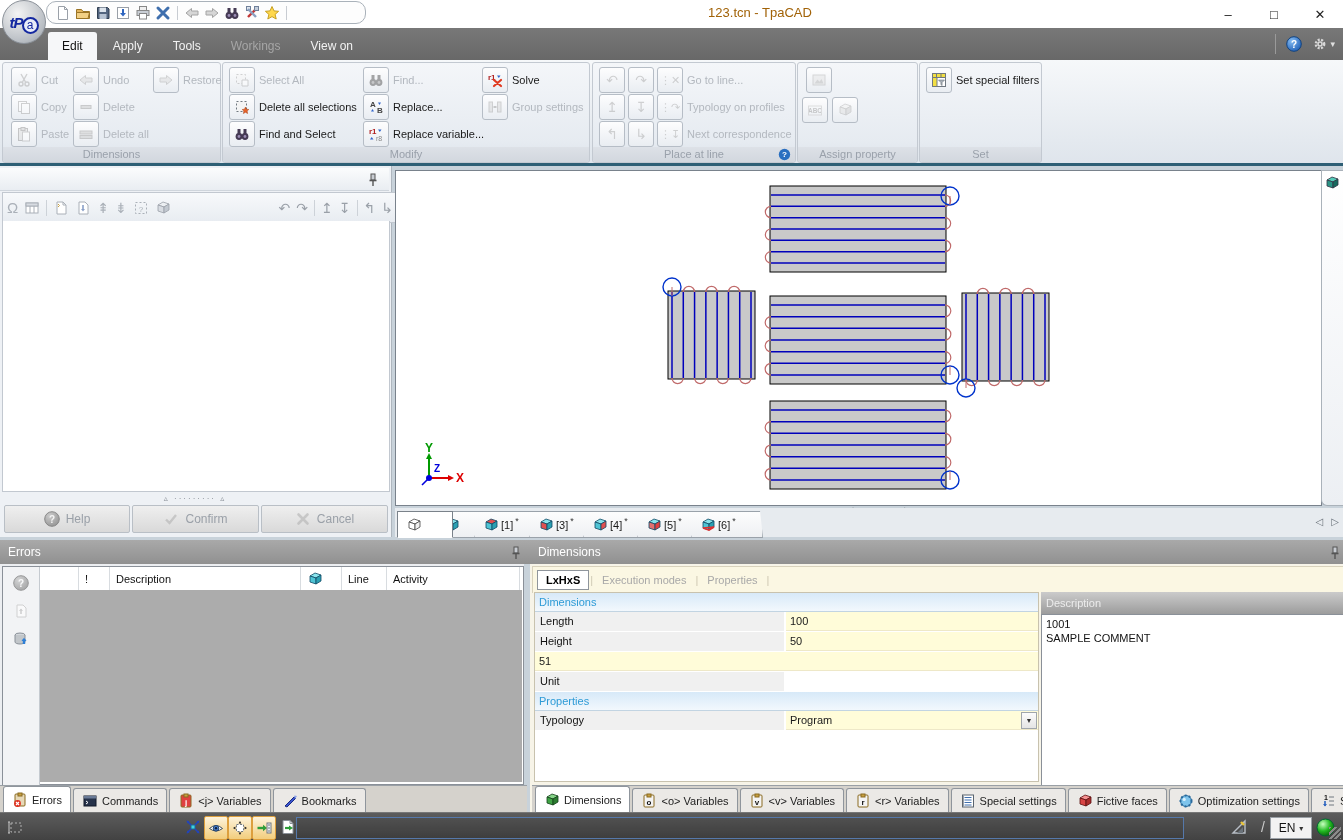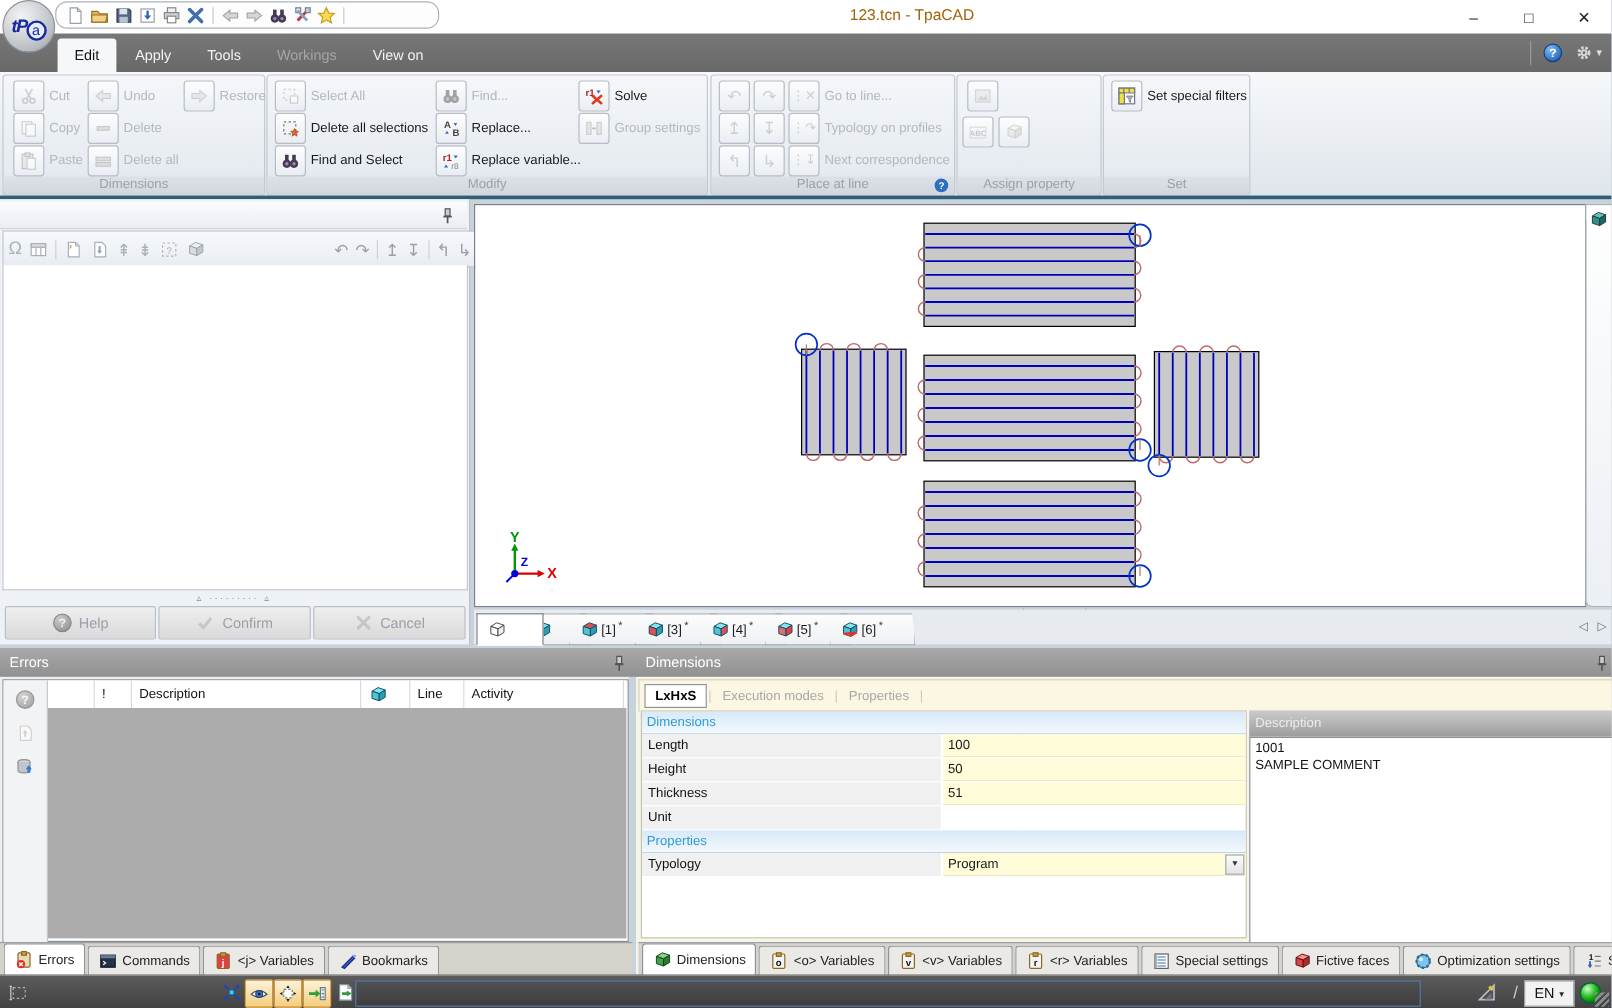--- a/index.html
+++ b/index.html
@@ -953,21 +953,20 @@
         <div class="fsection">Dimensions</div>
         <div class="frow">
           <div class="flabel">Length</div>
           <div class="fval"><span>100</span></div>
         </div>
         <div class="frow">
           <div class="flabel">Height</div>
           <div class="fval"><span>50</span></div>
         </div>
         <div class="frow">
-          <div class="flabel">Thickness</div>
           <div class="fval"><span>51</span></div>
         </div>
         <div class="frow">
           <div class="flabel">Unit</div>
         </div>
         <div class="fsection">Properties</div>
         <div class="frow">
           <div class="flabel">Typology</div>
           <div class="fval"><span>Program</span><span class="fdrop">▼</span></div>
         </div>

